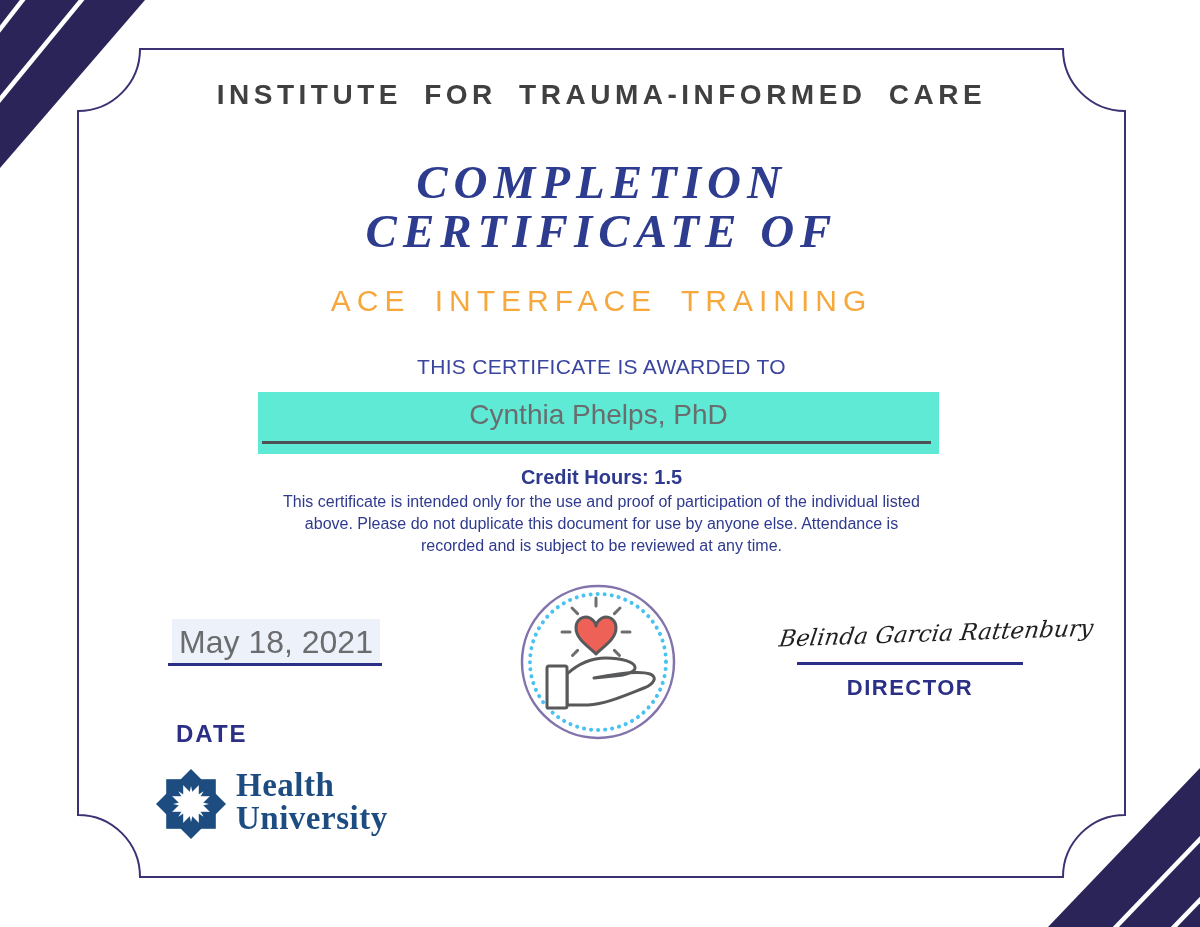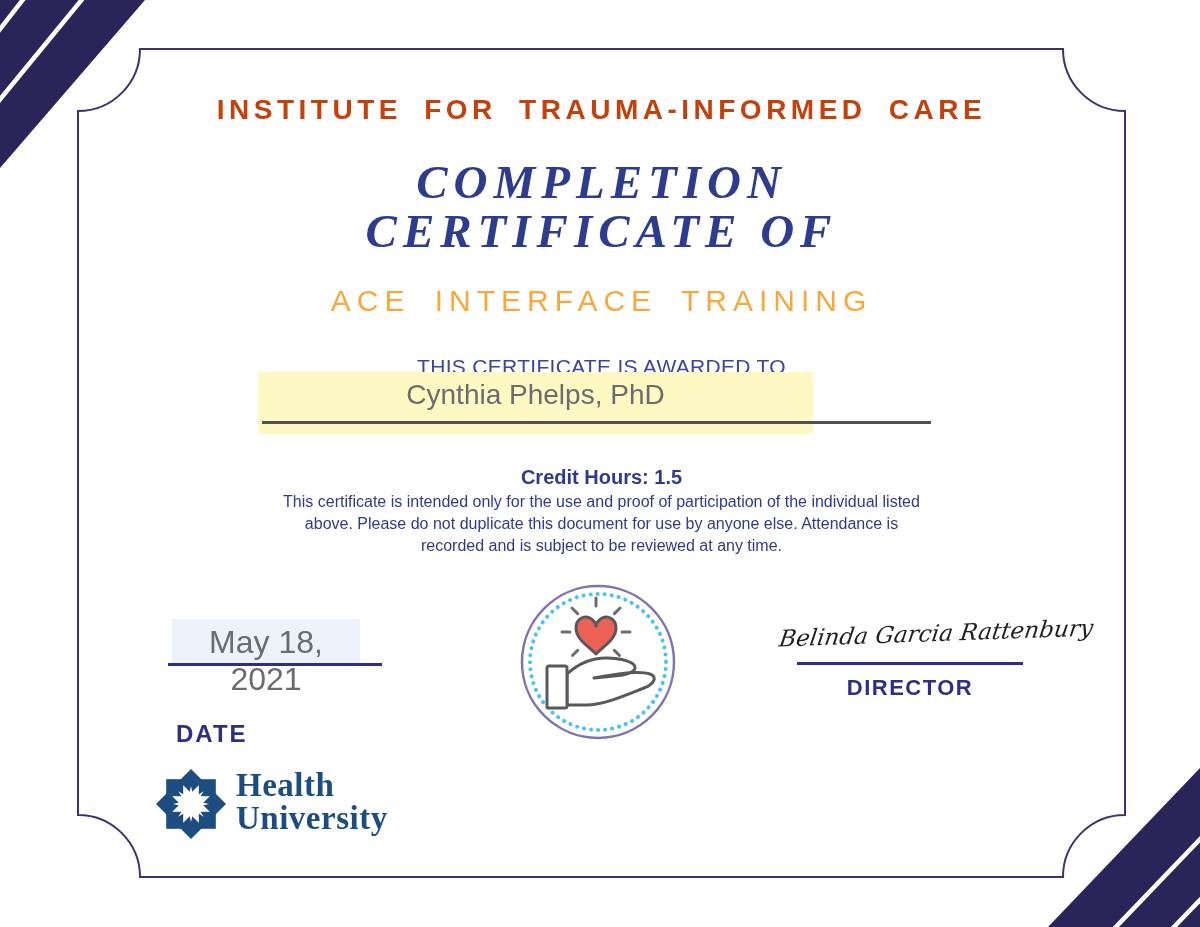--- a/index.html
+++ b/index.html
@@ -5,51 +5,51 @@
   html,body{margin:0;padding:0;background:#ffffff;}
   .canvas{
     position:relative;width:1200px;height:927px;background:#ffffff;
     overflow:hidden;font-family:"Liberation Sans",sans-serif;
   }
   .bg-svg{position:absolute;left:0;top:0;}
   .abs{position:absolute;}
   .centered{left:78px;width:1047px;text-align:center;}
 
   .issuer{
-    top:79px;font-size:28px;font-weight:bold;color:#c2410c;
-    letter-spacing:4.5px;word-spacing:10px;margin-top:15px;
+    top:79px;font-size:28px;font-weight:bold;color:#404040;
+    letter-spacing:4.5px;word-spacing:10px;
   }
   .title-block{
     top:158px;font-family:"Liberation Serif",serif;font-style:italic;font-weight:bold;
     font-size:47px;line-height:49px;color:#2E3C8F;letter-spacing:6px;
   }
   .course{
     top:284px;font-size:30px;color:#F6A83C;letter-spacing:6px;word-spacing:10px;
   }
   .awarded{
     top:355px;font-size:21px;color:#3A45A0;letter-spacing:0.3px;
   }
   .name-box{
-    left:258px;top:372px;width:555px;height:62px;background:#fef9c3;
+    left:258px;top:392px;width:681px;height:62px;background:#5eead4;
   }
   .name-text{
     position:absolute;left:0;top:7px;width:100%;text-align:center;
     font-size:28px;color:#6A6C6E;
   }
   .name-underline{
     position:absolute;left:4px;top:49px;width:669px;height:2.5px;background:#505153;
   }
   .credit{
     top:466px;font-size:20px;font-weight:bold;color:#2F3A8F;
   }
   .disclaimer{
     top:491px;font-size:16px;line-height:22px;color:#2F3A8F;
   }
   .date-box{
-    left:172px;top:619px;width:188px;height:44px;background:#EDF1FA;
+    left:172px;top:619px;width:208px;height:44px;background:#EDF1FA;
   }
   .date-text{
     position:absolute;left:0;top:5px;width:100%;text-align:center;
     font-size:32px;color:#6A6C6E;
   }
   .date-underline{
     position:absolute;left:168px;top:663px;width:214px;height:3px;background:#2B2F86;
   }
   .date-label{
     left:176px;top:676px;width:214px;

